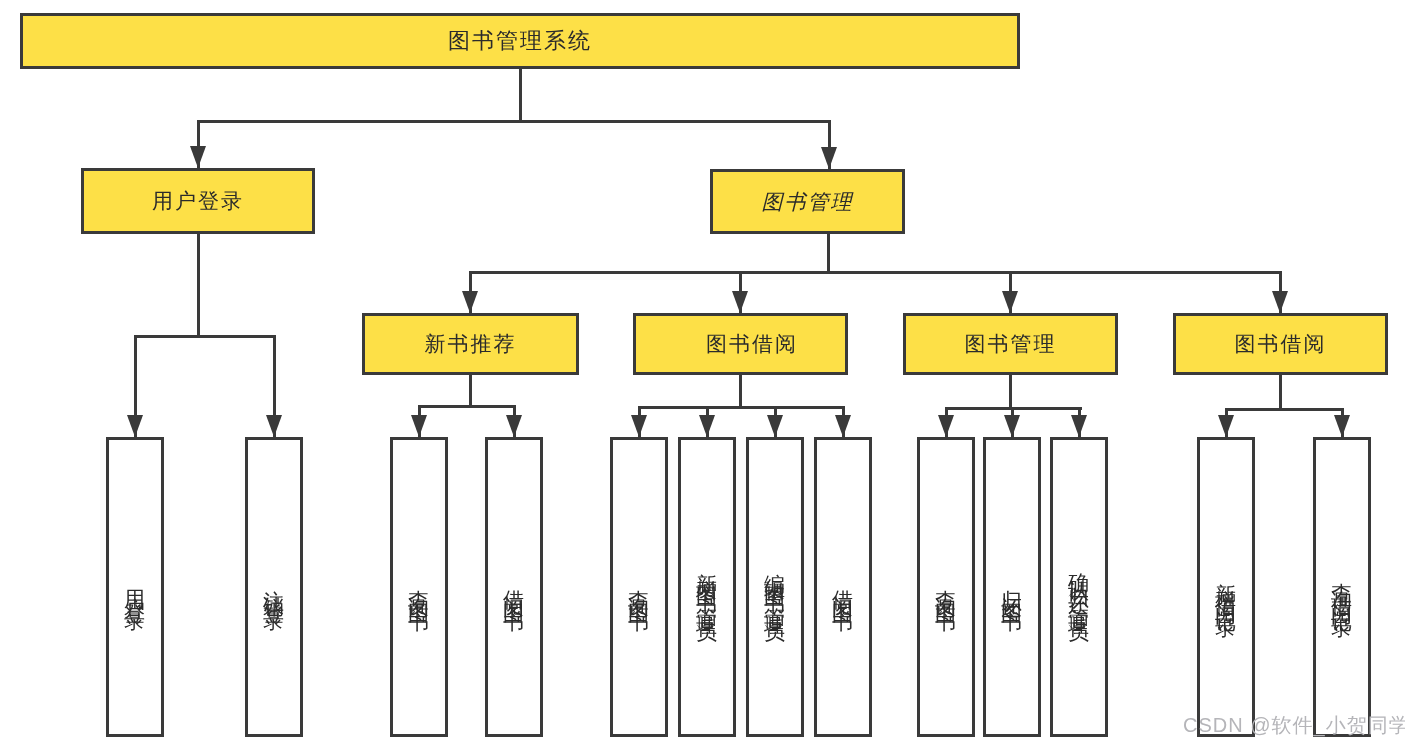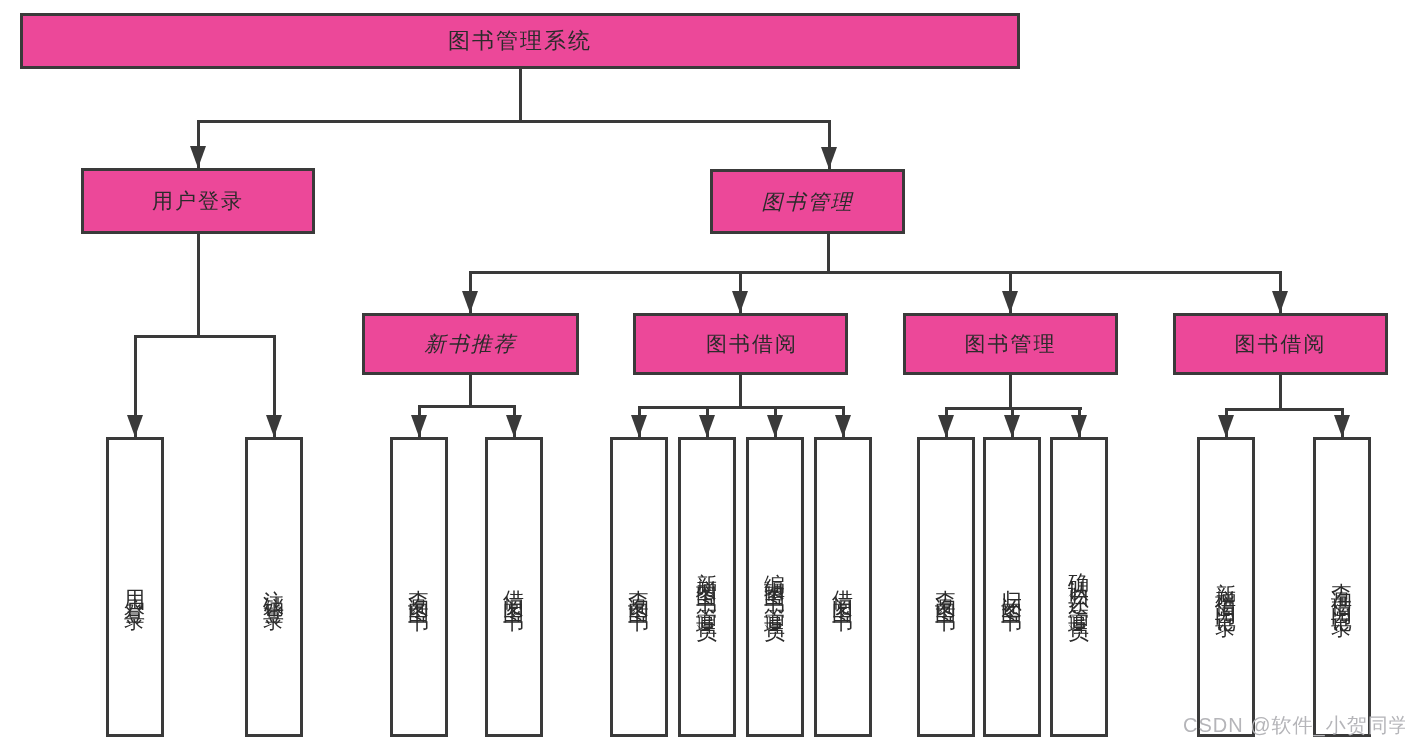--- a/index.html
+++ b/index.html
@@ -13,21 +13,21 @@
     position: relative;
     width: 1405px;
     height: 747px;
     background: #ffffff;
     overflow: hidden;
   }
   .box {
     position: absolute;
     box-sizing: border-box;
     border: 3px solid #3a3a3a;
-    background: #ec4899;
+    background: #fde047;
     display: flex;
     align-items: center;
     justify-content: center;
     color: #2b2b2b;
     font-size: 21px;
     letter-spacing: 2px;
     white-space: nowrap;
     z-index: 2;
     text-align: center;
   }
@@ -106,21 +106,21 @@
   <div class="hline" style="left:469px; top:271px; width:813px;"></div>
   <div class="vline" style="left:469px; top:271px; height:42px;"></div>
   <div class="arrow" style="left:462px; top:291px;"></div>
   <div class="vline" style="left:739px; top:271px; height:42px;"></div>
   <div class="arrow" style="left:732px; top:291px;"></div>
   <div class="vline" style="left:1009px; top:271px; height:42px;"></div>
   <div class="arrow" style="left:1002px; top:291px;"></div>
   <div class="vline" style="left:1279px; top:271px; height:42px;"></div>
   <div class="arrow" style="left:1272px; top:291px;"></div>
 
-  <div class="box" style="left:362px; top:313px; width:217px; height:62px;font-style:italic;">新书推荐</div>
+  <div class="box" style="left:362px; top:313px; width:217px; height:62px;">新书推荐</div>
   <div class="box" style="left:633px; top:313px; width:215px; height:62px;padding-left:23px;">图书借阅</div>
   <div class="box" style="left:903px; top:313px; width:215px; height:62px;">图书管理</div>
   <div class="box" style="left:1173px; top:313px; width:215px; height:62px;">图书借阅</div>
 
   <div class="vline" style="left:469px; top:375px; height:30px;"></div>
   <div class="hline" style="left:418px; top:405px; width:98px;"></div>
   <div class="vline" style="left:418px; top:405px; height:32px;"></div>
   <div class="arrow" style="left:411px; top:415px;"></div>
   <div class="vline" style="left:513px; top:405px; height:32px;"></div>
   <div class="arrow" style="left:506px; top:415px;"></div>

